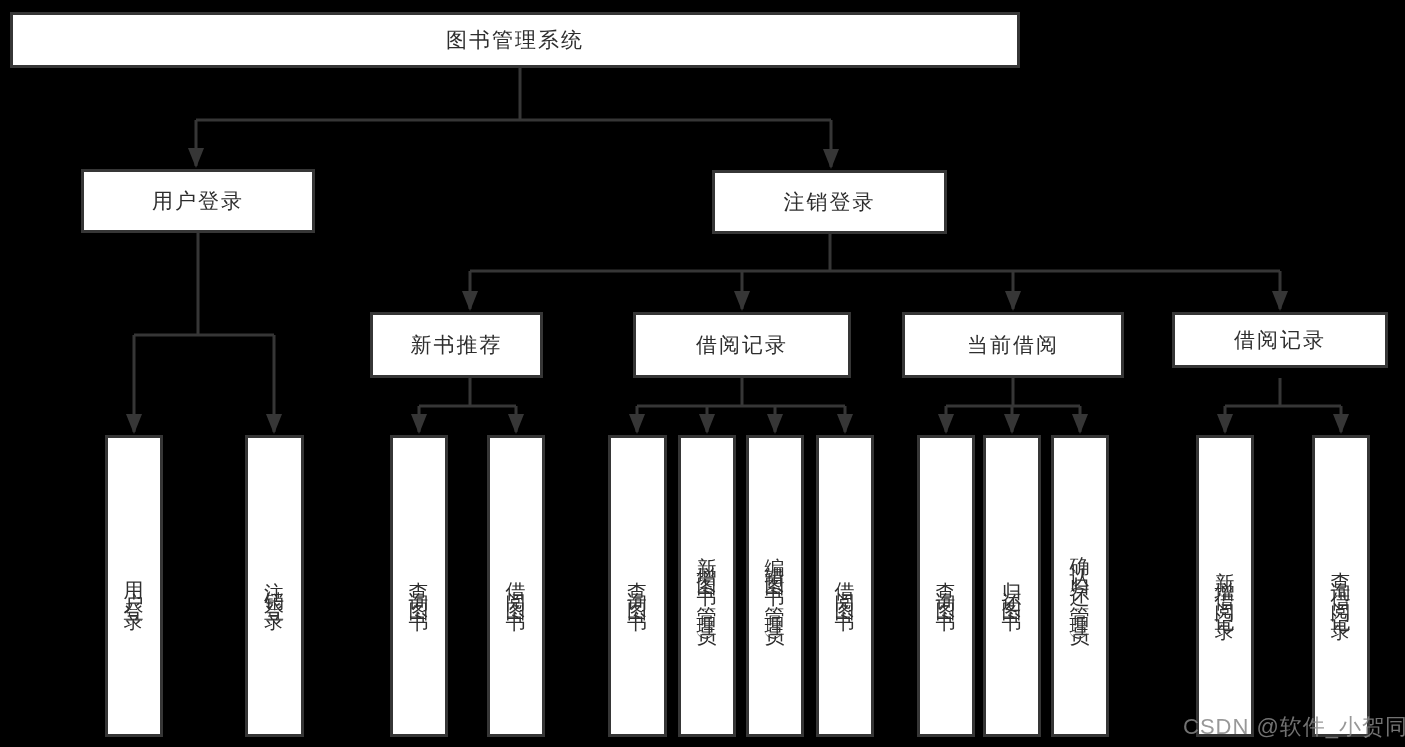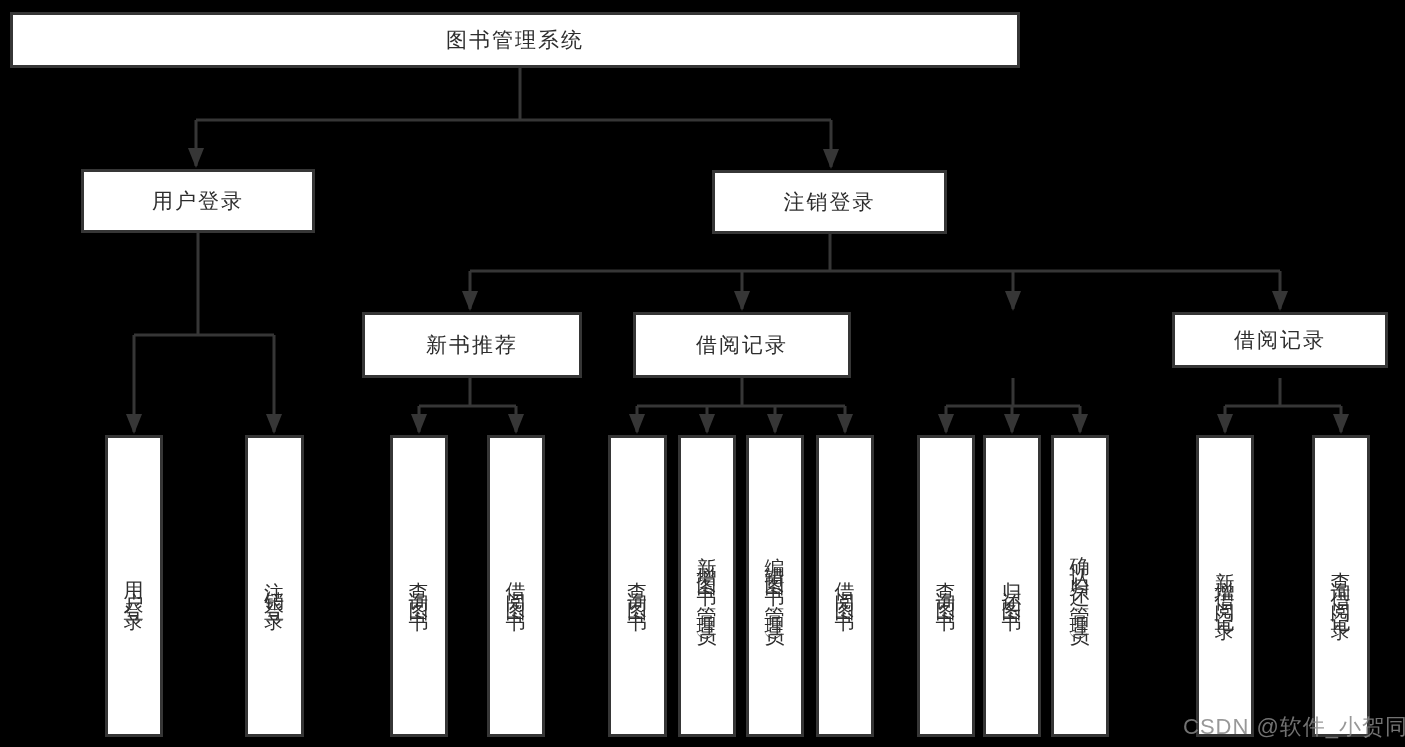--- a/index.html
+++ b/index.html
@@ -106,25 +106,28 @@
     <span class="label">图书管理系统</span>
   </div>
 
   <div class="box hbox" style="left:81px;top:169px;width:234px;height:64px">
     <span class="label">用户登录</span>
   </div>
   <div class="box hbox" style="left:712px;top:170px;width:235px;height:64px">
     <span class="label">注销登录</span>
   </div>
 
-  <div class="box hbox" style="left:362px;top:312px;width:220px;height:66px">
+  <div class="box hbox" style="left:370px;top:312px;width:173px;height:66px">
     <span class="label">新书推荐</span>
   </div>
   <div class="box hbox" style="left:633px;top:312px;width:218px;height:66px">
     <span class="label">借阅记录</span>
+  </div>
+  <div class="box hbox" style="left:902px;top:312px;width:222px;height:66px">
+    <span class="label">当前借阅</span>
   </div>
   <div class="box hbox" style="left:1172px;top:312px;width:216px;height:56px">
     <span class="label">借阅记录</span>
   </div>
 
   <div class="box vbox" style="left:105px;top:435px;width:58px;height:302px">
     <span class="label">用户登录</span>
   </div>
   <div class="box vbox" style="left:245px;top:435px;width:59px;height:302px">
     <span class="label">注销登录</span>

